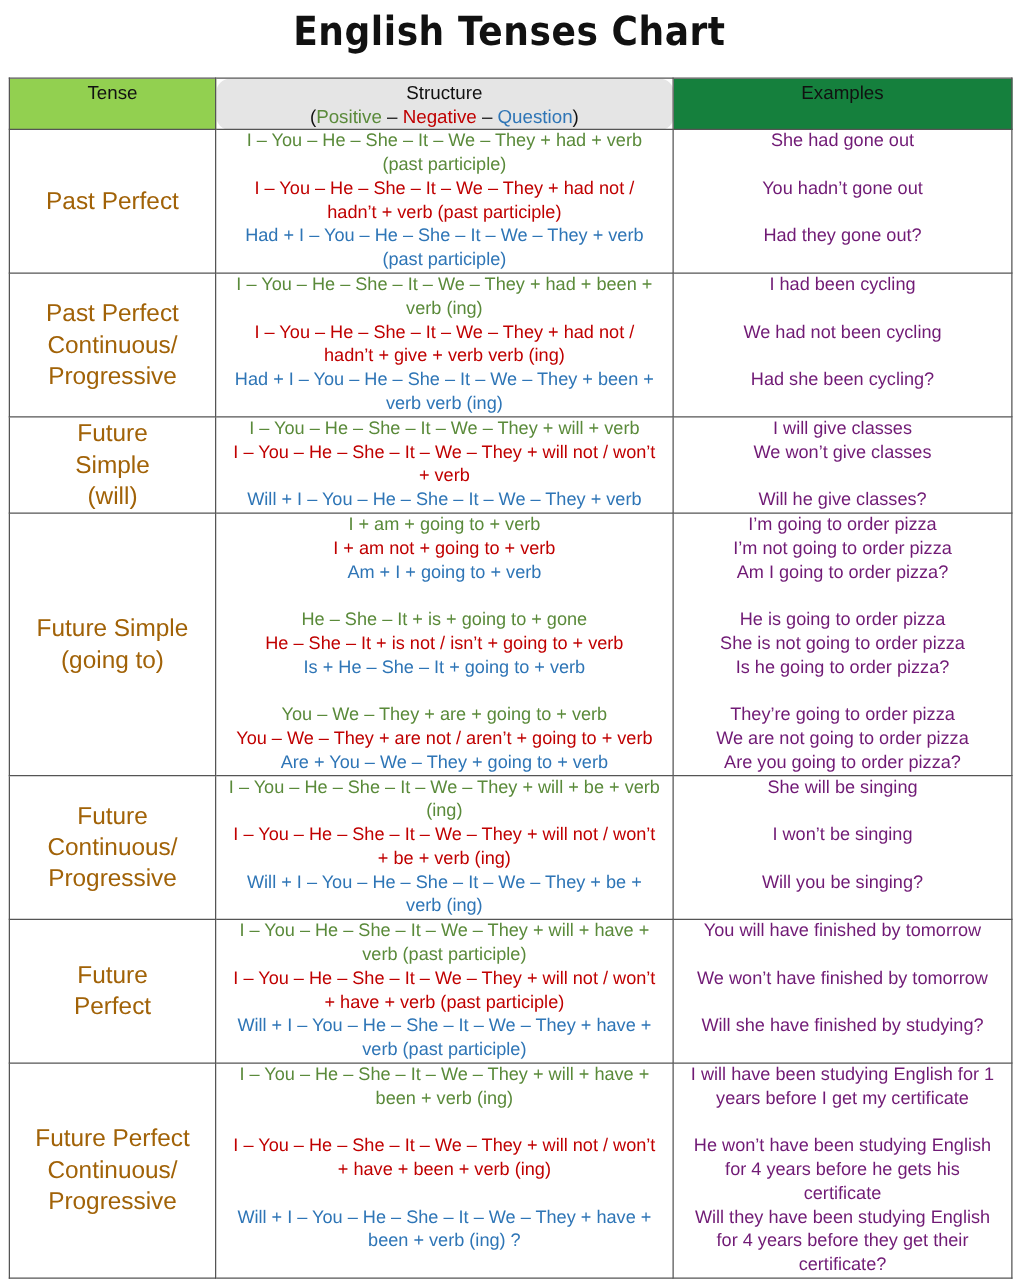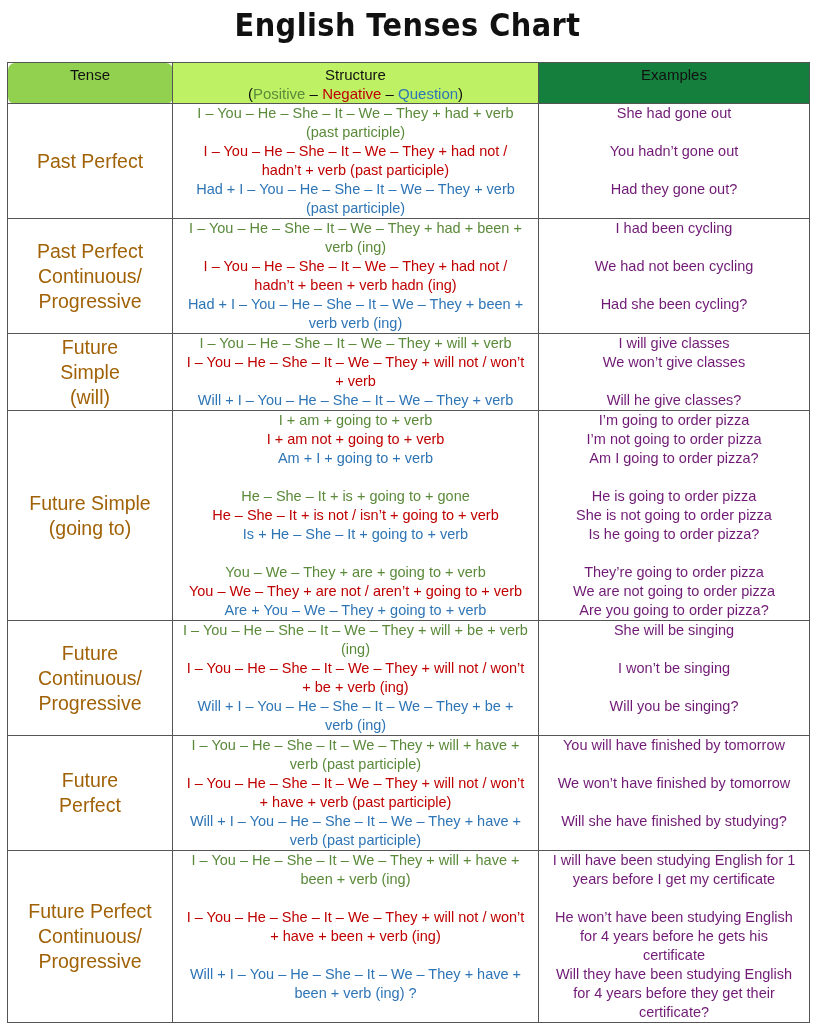--- a/index.html
+++ b/index.html
@@ -2,22 +2,22 @@
 <html><head>
 <meta charset="utf-8">
 <style>
   html, body { margin:0; padding:0; background:#ffffff; }
   body { width:815px; height:1024px; position:relative; overflow:hidden; font-family:"Liberation Sans", sans-serif; color:#111; }
   .title { position:absolute; top:6px; left:0; width:815px; text-align:center; font-family:"DejaVu Sans", sans-serif; font-weight:bold; font-size:32px; letter-spacing:0.5px; color:#111; transform:scaleX(0.9); }
   table.chart { position:absolute; left:7px; top:62px; width:802px; border-collapse:collapse; table-layout:fixed; }
   table.chart td, table.chart th { border:1.5px solid #555; padding:0 4px; text-align:center; vertical-align:middle; font-weight:normal; }
   col.c1 { width:165px; } col.c2 { width:366px; } col.c3 { width:271px; }
   th { font-size:15px; line-height:19px; vertical-align:top !important; padding-top:2px !important; }
-  th.h-tense { background:#92d050; height:38px;border-radius:7px; }
-  th.h-structure { background:#bef264; }
+  th.h-tense { background:#92d050; height:38px; }
+  th.h-structure { background:#e5e5e5;border-radius:11px; }
   th.h-examples { background:#15803d; }
   .tense { font-size:19.5px; line-height:25px; color:#a16207; }
   .s, .e { font-size:14.5px; line-height:19px;margin-left:16px; }
   .pos { color:#5a8a3a; } .neg { color:#c00000; } .q { color:#2e75b6; }
   .e { color:#701a75; }
   .gap { height:19px; }
   .line { display:block; }
 </style>
 </head>
 <body>
@@ -65,21 +65,21 @@
       <tr>
         <td class="tense">
           <span class="line">Past Perfect</span>
           <span class="line">Continuous/</span>
           <span class="line">Progressive</span>
         </td>
         <td class="s">
           <span class="line pos">I – You – He – She – It – We – They + had + been +</span>
           <span class="line pos">verb (ing)</span>
           <span class="line neg">I – You – He – She – It – We – They + had not /</span>
-          <span class="line neg">hadn’t + been +  verb hadn (ing)</span>
+          <span class="line neg">hadn’t + give +  verb verb (ing)</span>
           <span class="line q">Had + I – You – He – She – It – We – They + been +</span>
           <span class="line q">verb verb (ing)</span>
         </td>
         <td class="e">
           <span class="line">I had been cycling</span>
           <div class="gap"></div>
           <span class="line">We had not been cycling</span>
           <div class="gap"></div>
           <span class="line">Had she been cycling?</span>
           <div class="gap"></div>

